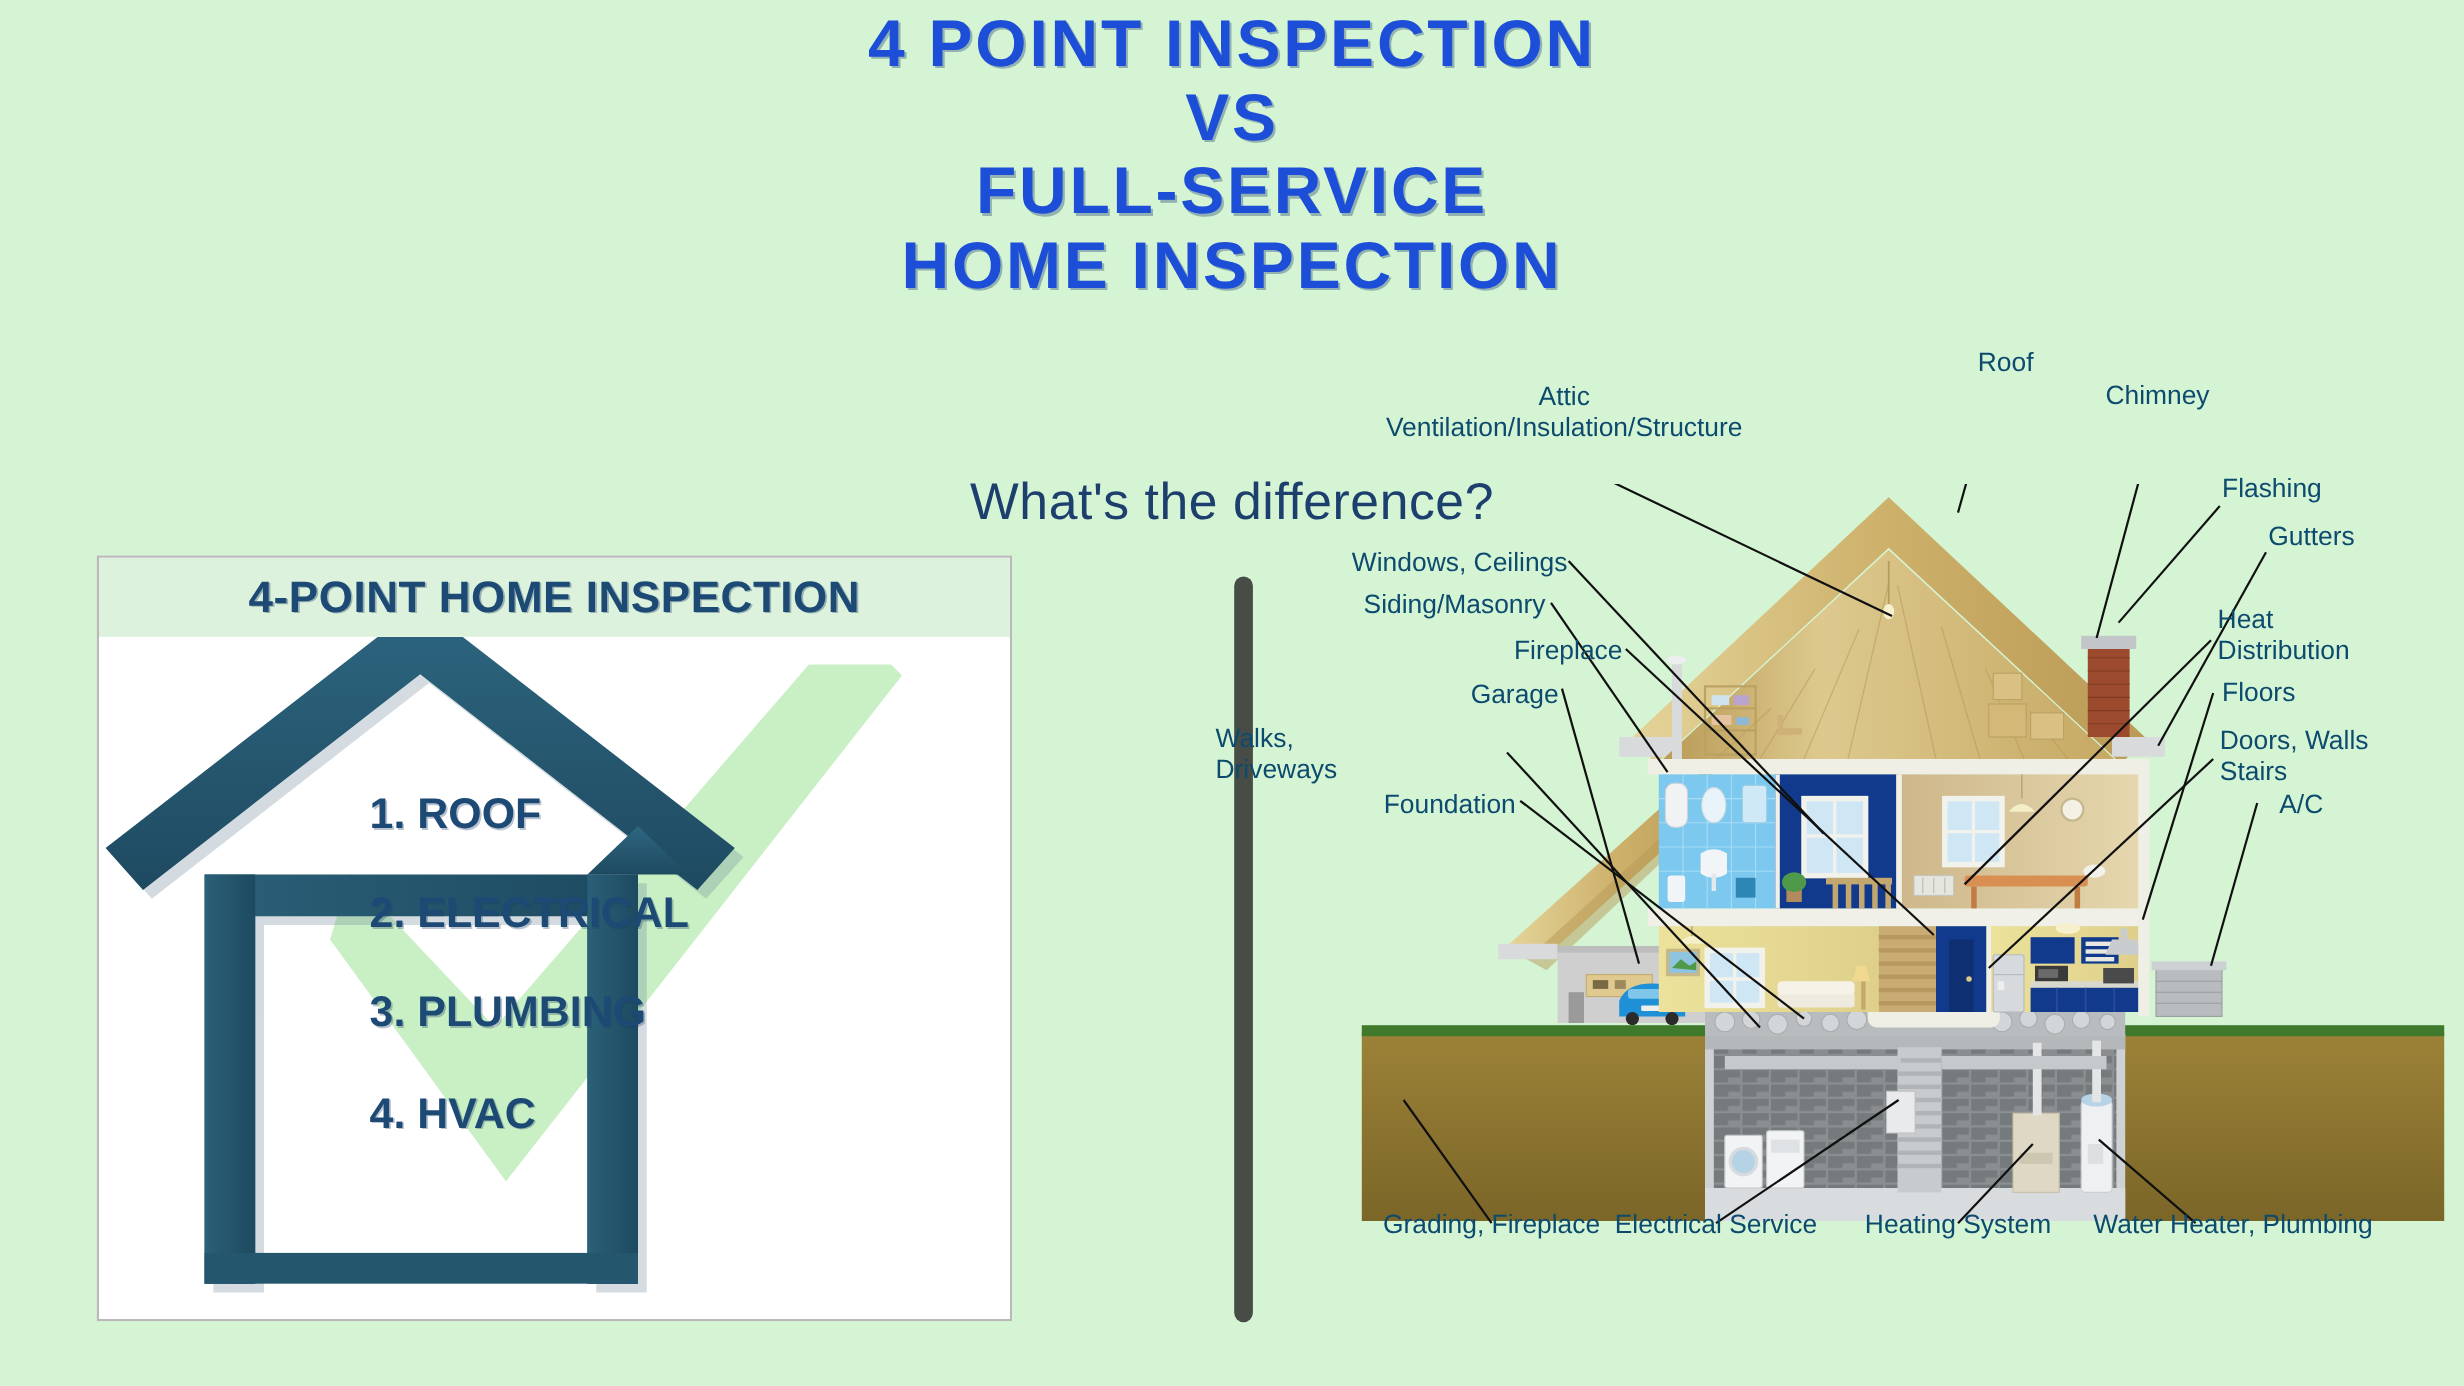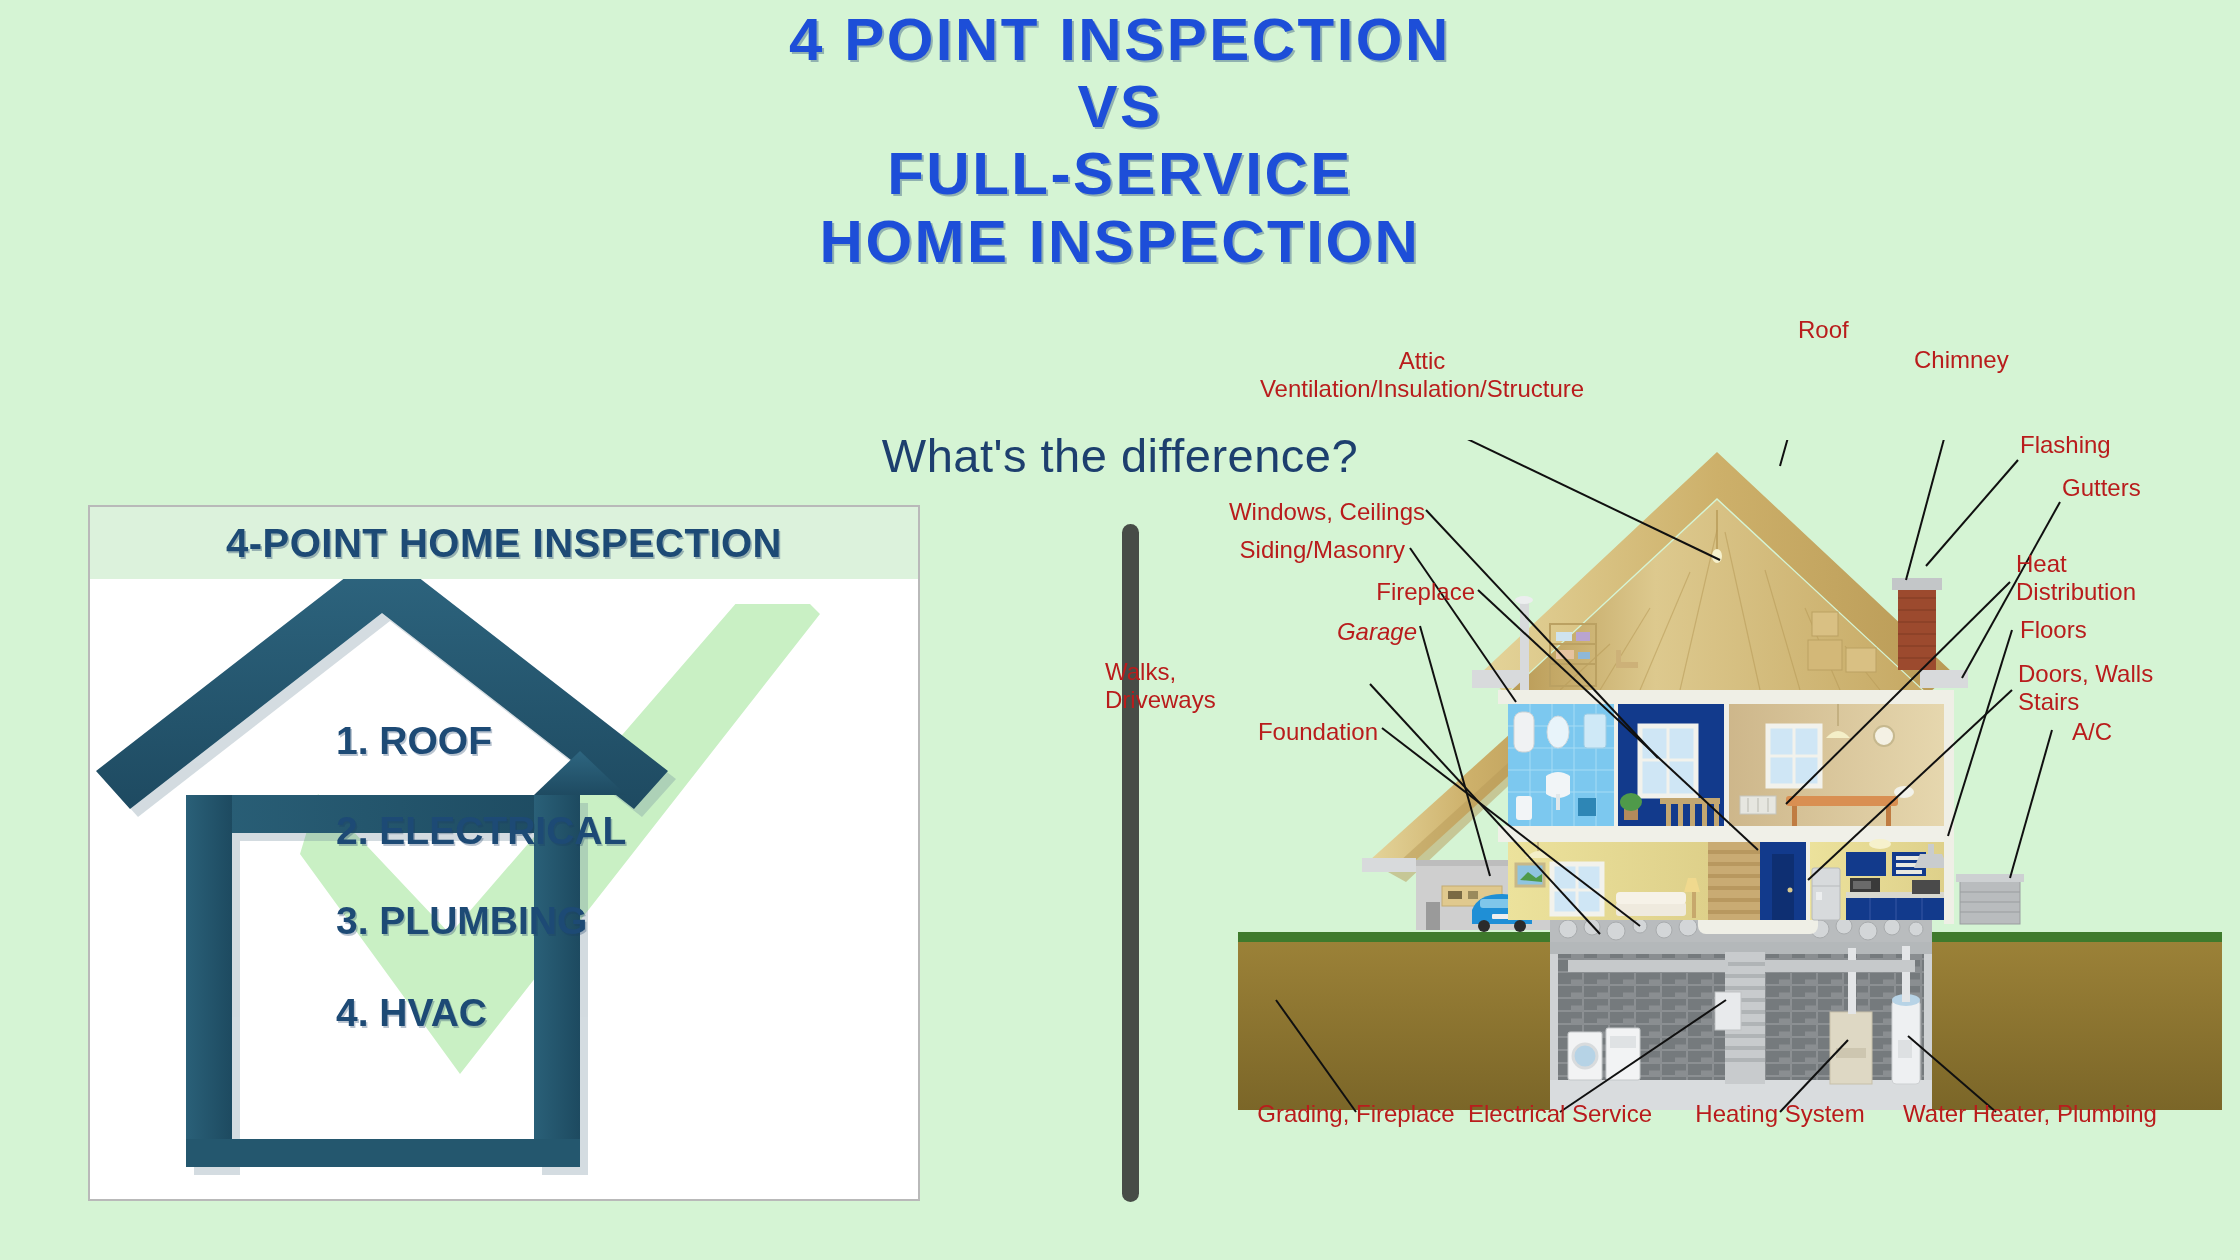--- a/index.html
+++ b/index.html
@@ -95,21 +95,21 @@
     position: absolute; left: 1220px; top: 440px;
     width: 1020px; height: 790px;
   }
   .house-svg { position: absolute; left: 0; top: 0; width: 1020px; height: 790px; }
 
   .hlabel {
     position: absolute;
     font-family: "Liberation Sans", sans-serif;
     font-size: 24px;
     font-weight: 400;
-    color: #b91c1c;
+    color: #0c4a6e;
     line-height: 1.18;
     white-space: nowrap;
   }
   .hlabel.r { text-align: right; }
   .hlabel.c { text-align: center; }
 </style>
 </head>
 <body>
 
 <div class="slide">
@@ -552,21 +552,21 @@
       <div>Attic</div>
       <div>Ventilation/Insulation/Structure</div>
     </div>
 
     <div class="hlabel r" style="left:-80px; top:58px; width:285px;">Windows, Ceilings</div>
 
     <div class="hlabel r" style="left:-80px; top:96px; width:265px;">Siding/Masonry</div>
 
     <div class="hlabel r" style="left:-80px; top:138px; width:335px;">Fireplace</div>
 
-    <div class="hlabel r" style="left:-80px; top:178px; width:277px;font-style:italic;">Garage</div>
+    <div class="hlabel r" style="left:-80px; top:178px; width:277px;">Garage</div>
 
     <div class="hlabel" style="left:-115px; top:218px; width:240px;">
       <div>Walks,</div>
       <div>Driveways</div>
     </div>
 
     <div class="hlabel r" style="left:-100px; top:278px; width:258px;">Foundation</div>
 
     <div class="hlabel" style="left:578px; top:-124px;">Roof</div>
 

